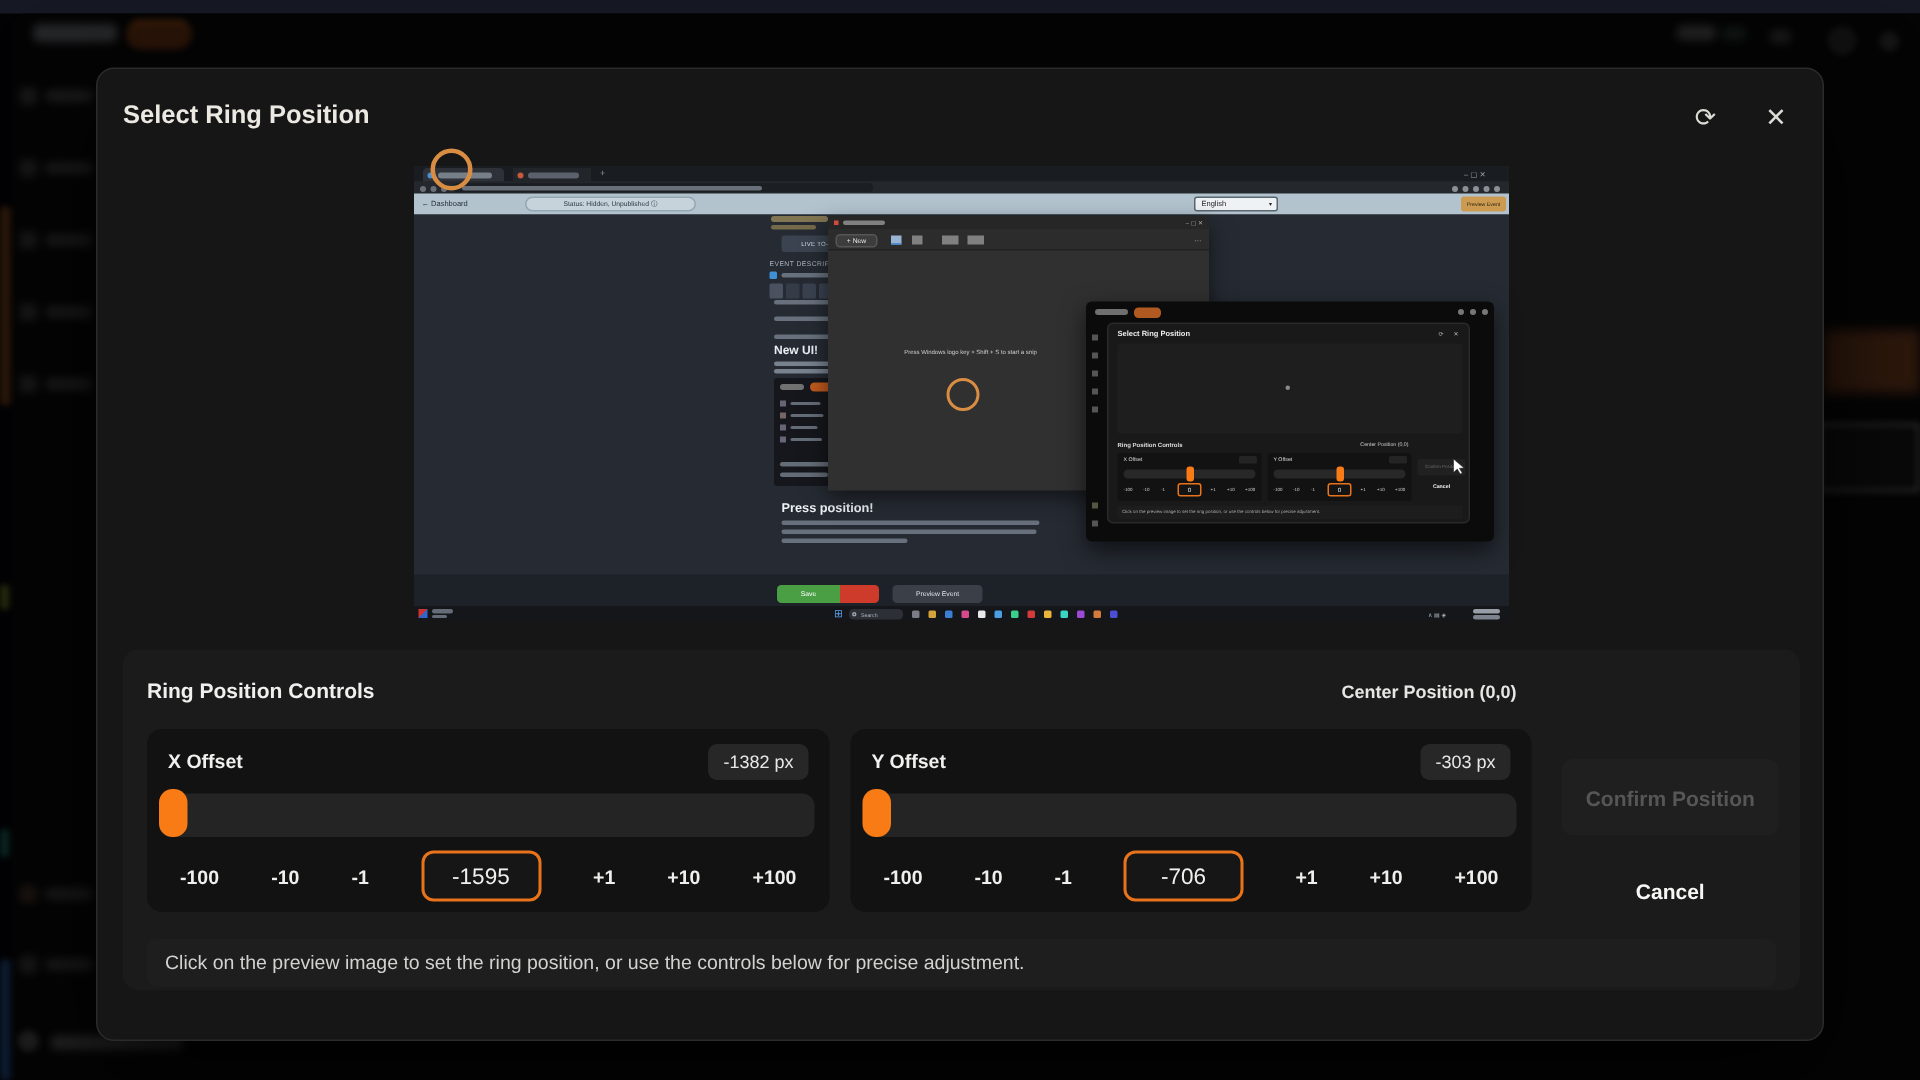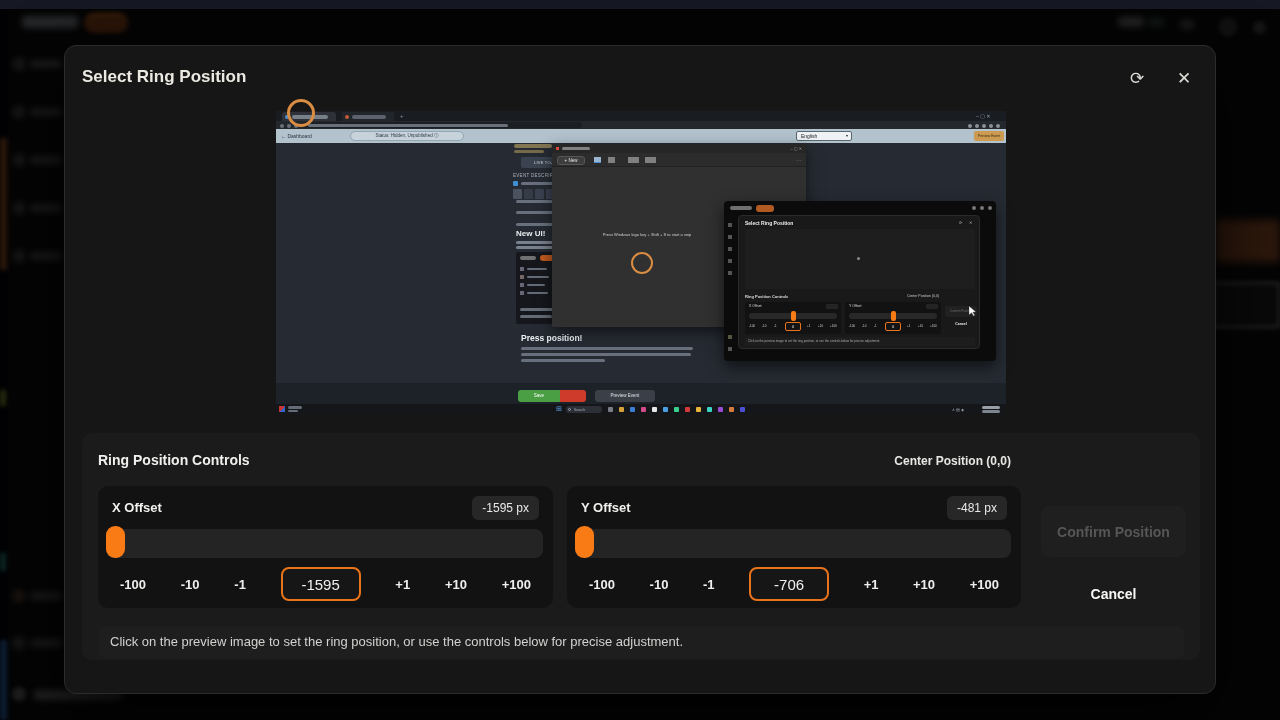--- a/index.html
+++ b/index.html
@@ -315,37 +315,37 @@
 
       <span class="ring" style="left:11px;top:-12px;width:28px;height:28px;"></span>
     </div>
 
     <div id="panel">
       <div class="panel-head">Ring Position Controls</div>
       <div class="center-lbl">Center Position (0,0)</div>
 
       <div class="off-card" style="left:16px;width:455px;">
         <div class="off-label">X Offset</div>
-        <div class="off-badge">-1595 px</div>
+        <div class="off-badge">-1382 px</div>
         <div class="track"></div>
         <div class="handle"></div>
         <div class="step-row">
           <button class="step-btn">-100</button>
           <button class="step-btn">-10</button>
           <button class="step-btn">-1</button>
           <input class="val-input" value="-1595" style="">
           <button class="step-btn">+1</button>
           <button class="step-btn">+10</button>
           <button class="step-btn">+100</button>
         </div>
       </div>
 
       <div class="off-card" style="left:485px;width:454px;">
         <div class="off-label">Y Offset</div>
-        <div class="off-badge">-481 px</div>
+        <div class="off-badge">-303 px</div>
         <div class="track" style="width:436px;"></div>
         <div class="handle"></div>
         <div class="step-row" style="width:434px;">
           <button class="step-btn">-100</button>
           <button class="step-btn">-10</button>
           <button class="step-btn">-1</button>
           <input class="val-input" value="-706" style="">
           <button class="step-btn">+1</button>
           <button class="step-btn">+10</button>
           <button class="step-btn">+100</button>

